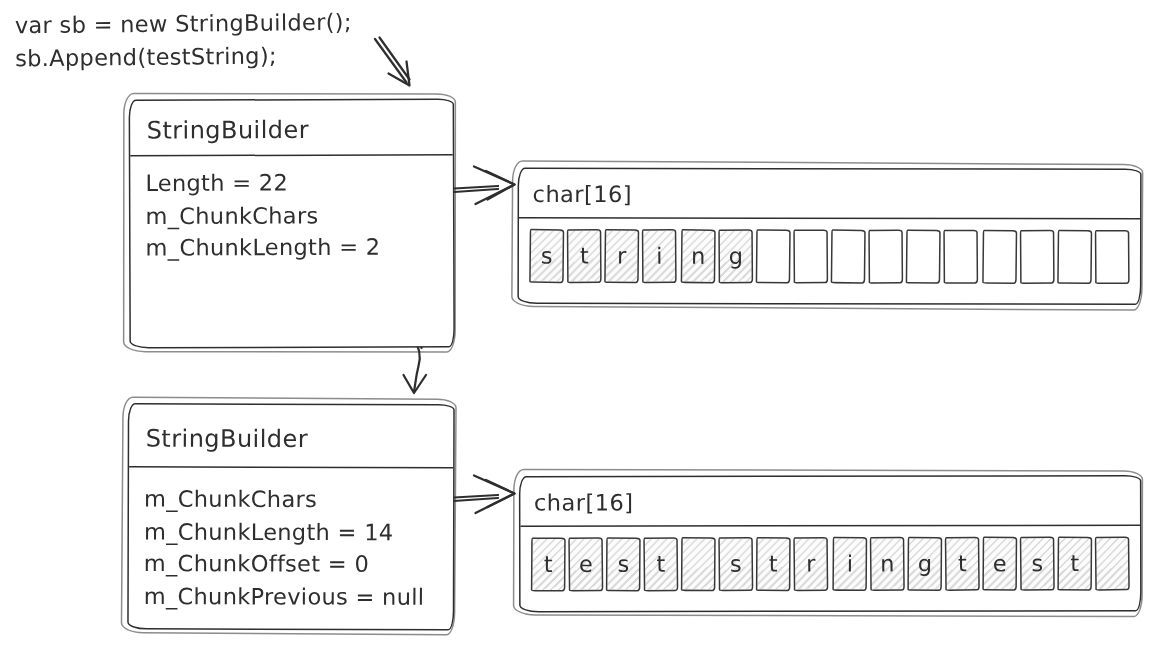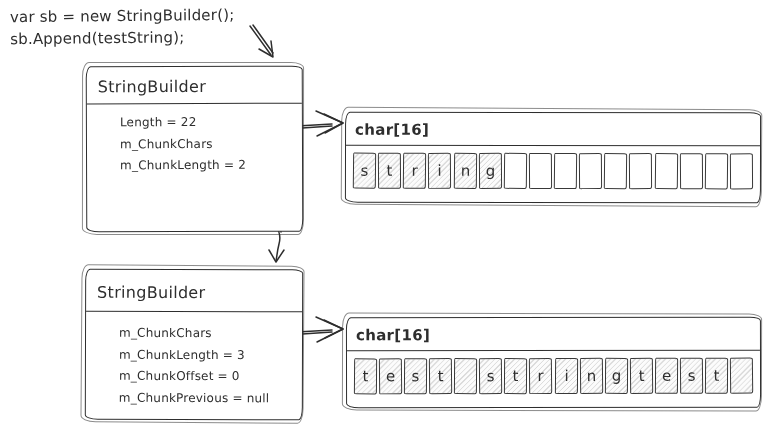--- a/index.html
+++ b/index.html
@@ -35,32 +35,32 @@
     transform:rotate(.25deg);
     pointer-events:none;
   }
 
   .sb-title{
     font-size:16px;letter-spacing:.3px;font-weight:500;
     padding:10px 16px 7px 11px;
     border-bottom:1.5px solid var(--ink);
   }
   .sb-fields{padding:8px 0 0 10px;}
-  .sb-field{font-size:12px;line-height:21.6px;letter-spacing:.2px;white-space:pre;font-weight:500;margin-left:23px;}
+  .sb-field{font-size:15px;line-height:21.6px;letter-spacing:.2px;white-space:pre;font-weight:500;}
 
   #box1{left:86px;top:66px;width:217px;height:166px;transform:rotate(-.2deg);}
   #box2{left:85px;top:269px;width:218px;height:151px;transform:rotate(.15deg);}
   #box2 .sb-title{padding-top:13px;padding-bottom:9px;}
   #box2 .sb-fields{padding-top:11px;}
 
   
   #cb1{left:345px;top:112px;width:416px;height:91px;transform:rotate(.1deg);}
   #cb2{left:346px;top:317px;width:415px;height:91px;transform:rotate(-.1deg);}
   .cb-title{
-    font-size:15px;letter-spacing:.3px;font-weight:700;
+    font-size:15px;letter-spacing:.3px;font-weight:400;
     padding:8px 0 6px 9px;
     border-bottom:1.5px solid var(--ink);
   }
   .cb-cells{
     display:flex;gap:2px;
     padding:7px 7px 0 7px;height:50px;
   }
   .cell{
     flex:1;height:36px;
     border:1.4px solid #383838;
@@ -148,21 +148,21 @@
         <div class="cell"></div>
         <div class="cell"></div>
         <div class="cell"></div>
       </div>
   </div>
 
   <div class="sk-box" id="box2">
     <div class="sb-title">StringBuilder</div>
     <div class="sb-fields">
         <div class="sb-field">m_ChunkChars</div>
-        <div class="sb-field">m_ChunkLength = 3</div>
+        <div class="sb-field">m_ChunkLength = 14</div>
         <div class="sb-field">m_ChunkOffset = 0</div>
         <div class="sb-field">m_ChunkPrevious = null</div>
       </div>
   </div>
 
   <div class="sk-box" id="cb2">
     <div class="cb-title">char[16]</div>
     <div class="cb-cells">
         <div class="cell hatched">t</div>
         <div class="cell hatched">e</div>

